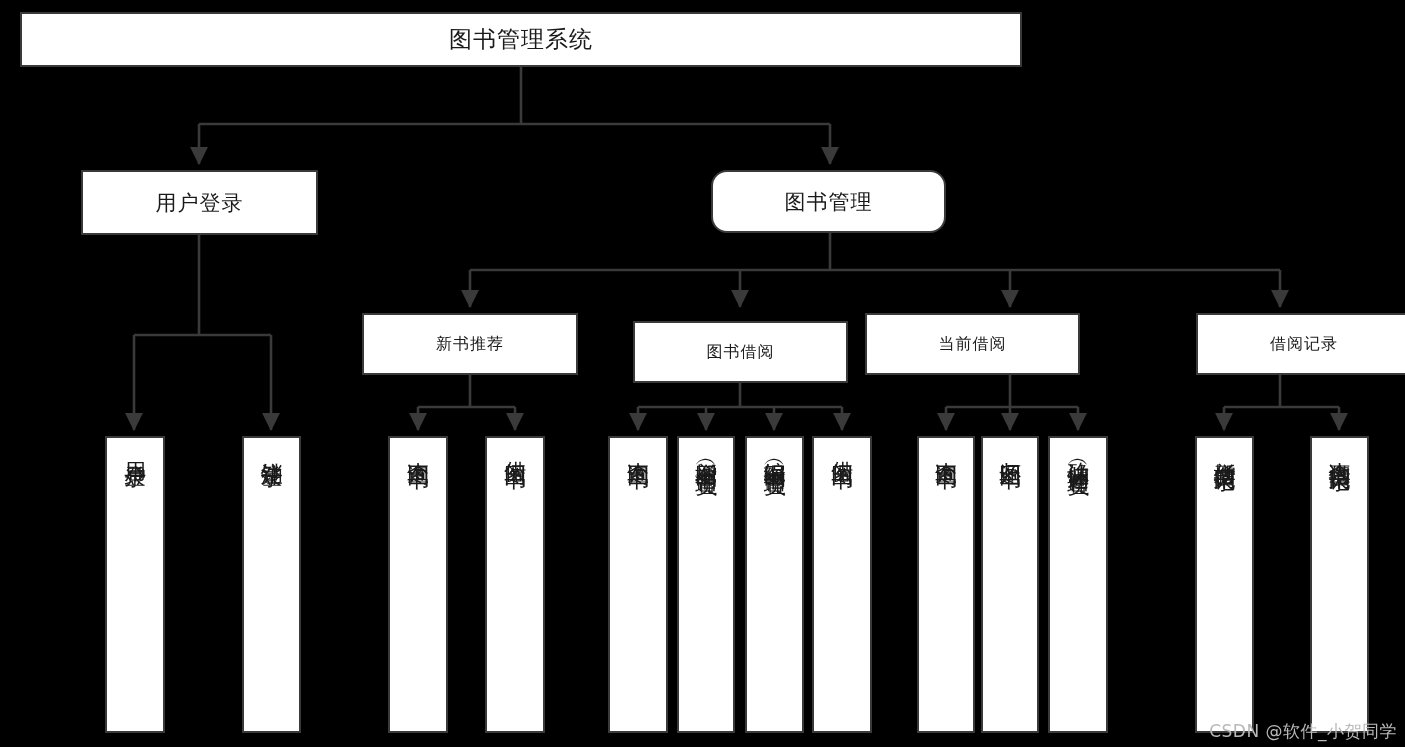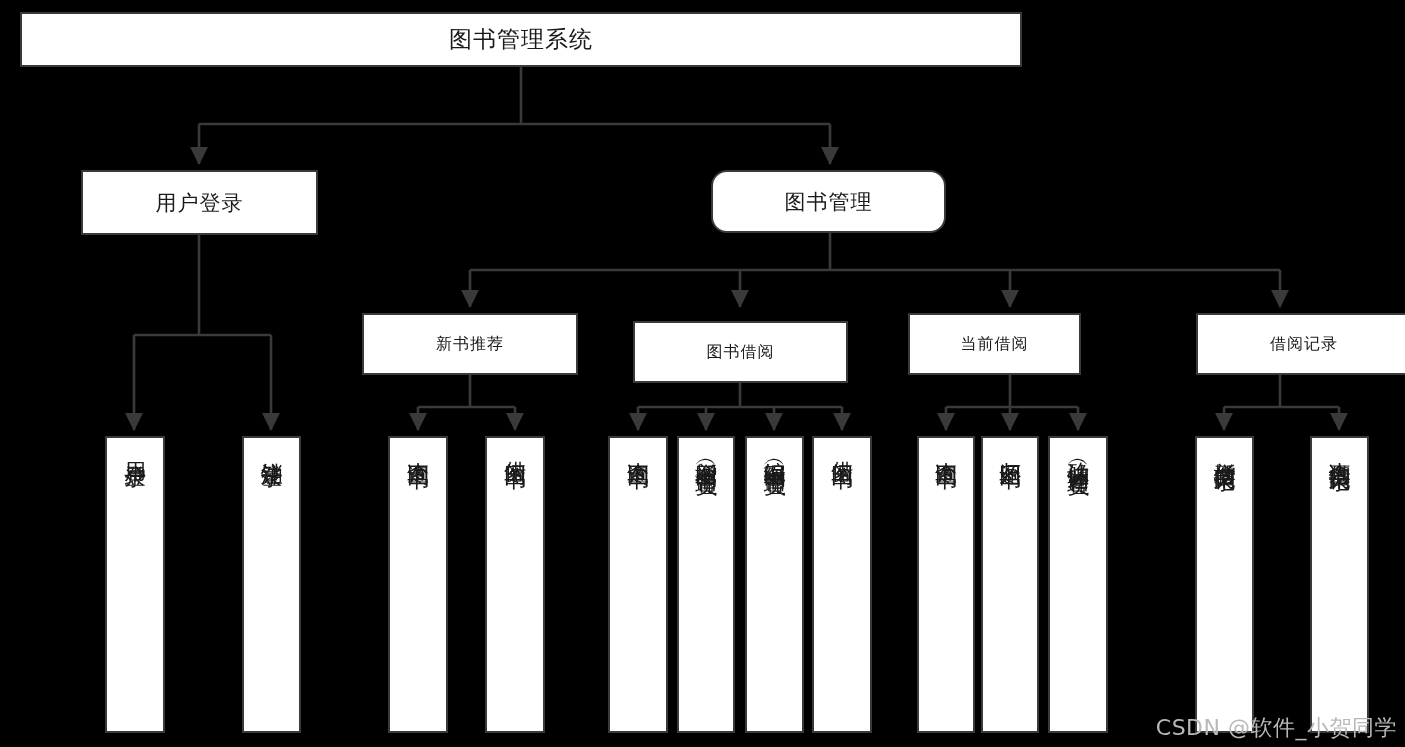--- a/index.html
+++ b/index.html
@@ -63,21 +63,21 @@
     white-space: nowrap;
     color: #1a1a1a;
   }
   .htext {
     white-space: nowrap;
   }
   #watermark {
     position: absolute;
     right: 8px;
     bottom: 4px;
-    font-size: 22px;
+    font-size: 17px;
     color: #b9b9b9;
     letter-spacing: 0.5px;
     white-space: nowrap;
     user-select: none;
   }
 </style>
 </head>
 <body>
 
 <div id="diagram-root">
@@ -157,21 +157,21 @@
   </div>
 
   <div class="node level-2" style="left:362px; top:313px; width:216px; height:62px;">
     <span class="htext">新书推荐</span>
   </div>
 
   <div class="node level-2" style="left:633px; top:313px; width:215px; height:62px;margin-top:8px;">
     <span class="htext">图书借阅</span>
   </div>
 
-  <div class="node level-2" style="left:908px; top:313px; width:173px; height:62px;align-items:center;">
+  <div class="node level-2" style="left:865px; top:313px; width:215px; height:62px;align-items:center;">
     <span class="htext">当前借阅</span>
   </div>
 
   <div class="node level-2" style="left:1196px; top:313px; width:216px; height:62px;">
     <span class="htext">借阅记录</span>
   </div>
 
   <div class="node leaf" style="left:105px; top:436px; width:60px; height:297px;">
     <span class="vtext">用户登录</span>
   </div>

